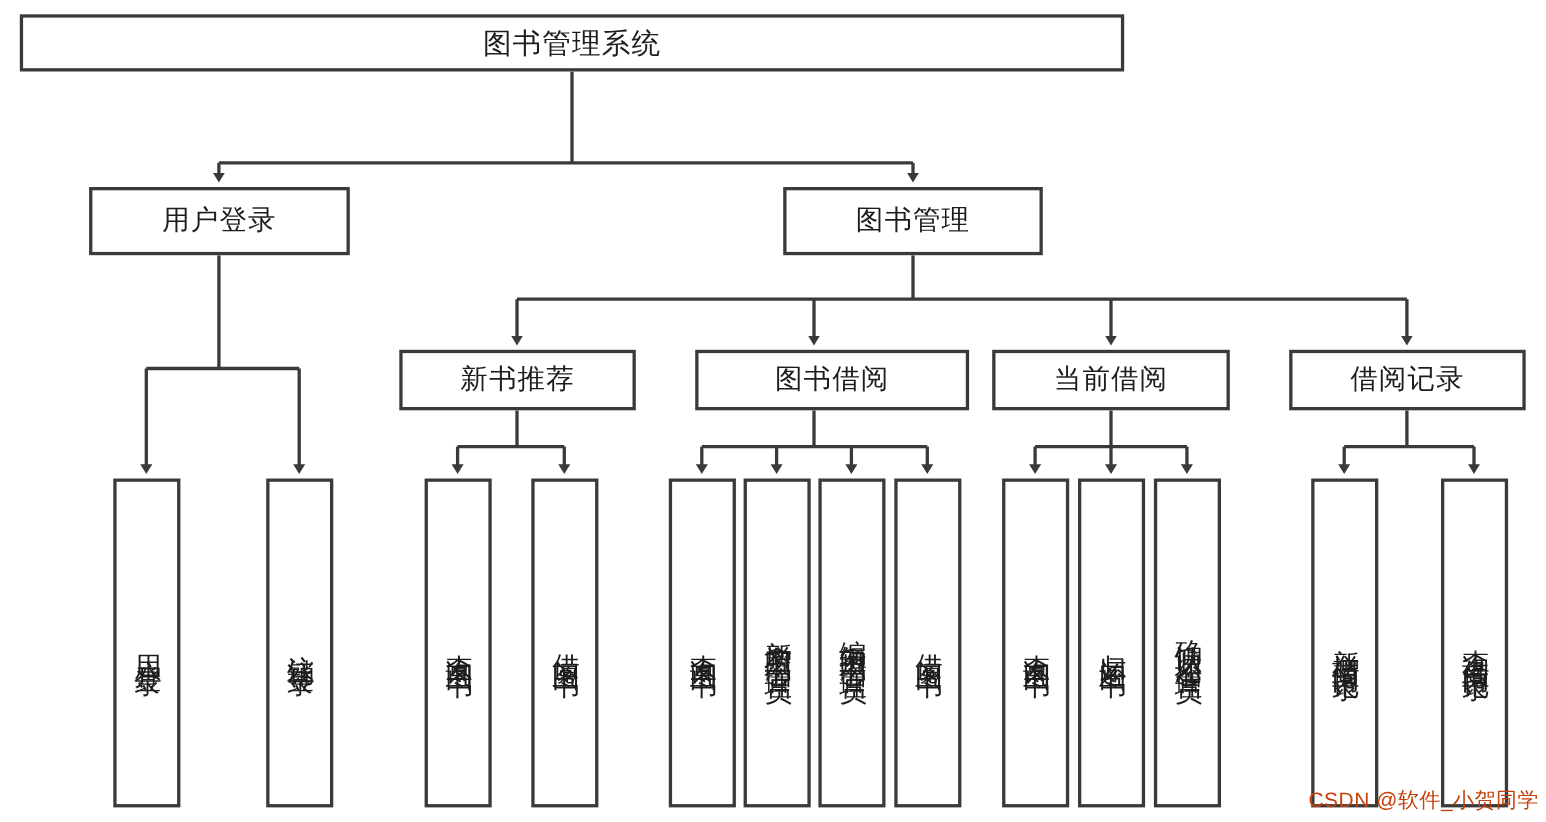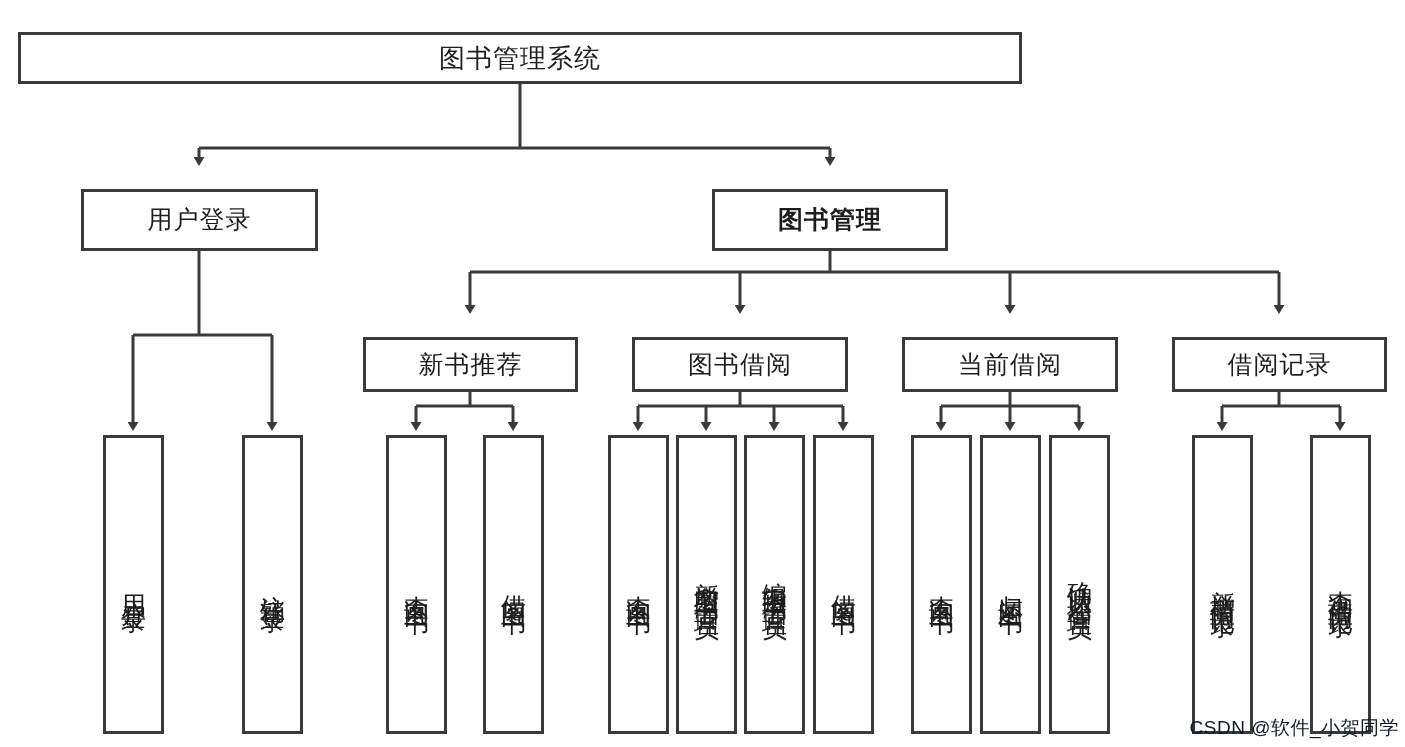--- a/index.html
+++ b/index.html
@@ -33,21 +33,20 @@
     display: flex;
     align-items: center;
     justify-content: center;
     color: #1d1d1d;
     text-align: center;
   }
   .node.h {
     font-size: 25px;
     letter-spacing: 1px;
     line-height: 1.1;
-    margin-top: 19px;
   }
   .node.root {
     font-size: 26px;
   }
   .node.v {
     font-size: 25px;
     writing-mode: vertical-rl;
     text-orientation: upright;
     letter-spacing: 5px;
     line-height: 1;
@@ -55,21 +54,21 @@
   }
   .node.v span {
     display: block;
     white-space: nowrap;
   }
   #watermark {
     position: absolute;
     right: 6px;
     bottom: 6px;
     font-size: 19px;
-    color: #0f172a;
+    color: #c2410c;
     letter-spacing: 0.5px;
     white-space: nowrap;
   }
 </style>
 </head>
 <body>
 
 <div id="canvas">
 
   <svg class="wires" viewBox="0 0 1405 747" xmlns="http://www.w3.org/2000/svg">
@@ -122,28 +121,28 @@
     </g>
   </svg>
 
   <div class="node h root" style="left:18px; top:13px; width:1004px; height:52px;">
     <span>图书管理系统</span>
   </div>
 
   <div class="node h" style="left:81px; top:170px; width:237px; height:62px;">
     <span>用户登录</span>
   </div>
-  <div class="node h" style="left:712px; top:170px; width:236px; height:62px;font-weight:bold;">
+  <div class="node h" style="left:712px; top:170px; width:236px; height:62px;">
     <span>图书管理</span>
   </div>
 
   <div class="node h" style="left:363px; top:318px; width:215px; height:55px;text-align:right;">
     <span>新书推荐</span>
   </div>
-  <div class="node h" style="left:632px; top:318px; width:216px; height:55px;">
+  <div class="node h" style="left:632px; top:318px; width:249px; height:55px;">
     <span>图书借阅</span>
   </div>
   <div class="node h" style="left:902px; top:318px; width:216px; height:55px;align-items:center;">
     <span>当前借阅</span>
   </div>
   <div class="node h" style="left:1172px; top:318px; width:215px; height:55px;text-align:center;">
     <span>借阅记录</span>
   </div>
 
   <div class="node v" style="left:103px; top:435px; width:61px; height:299px;">

